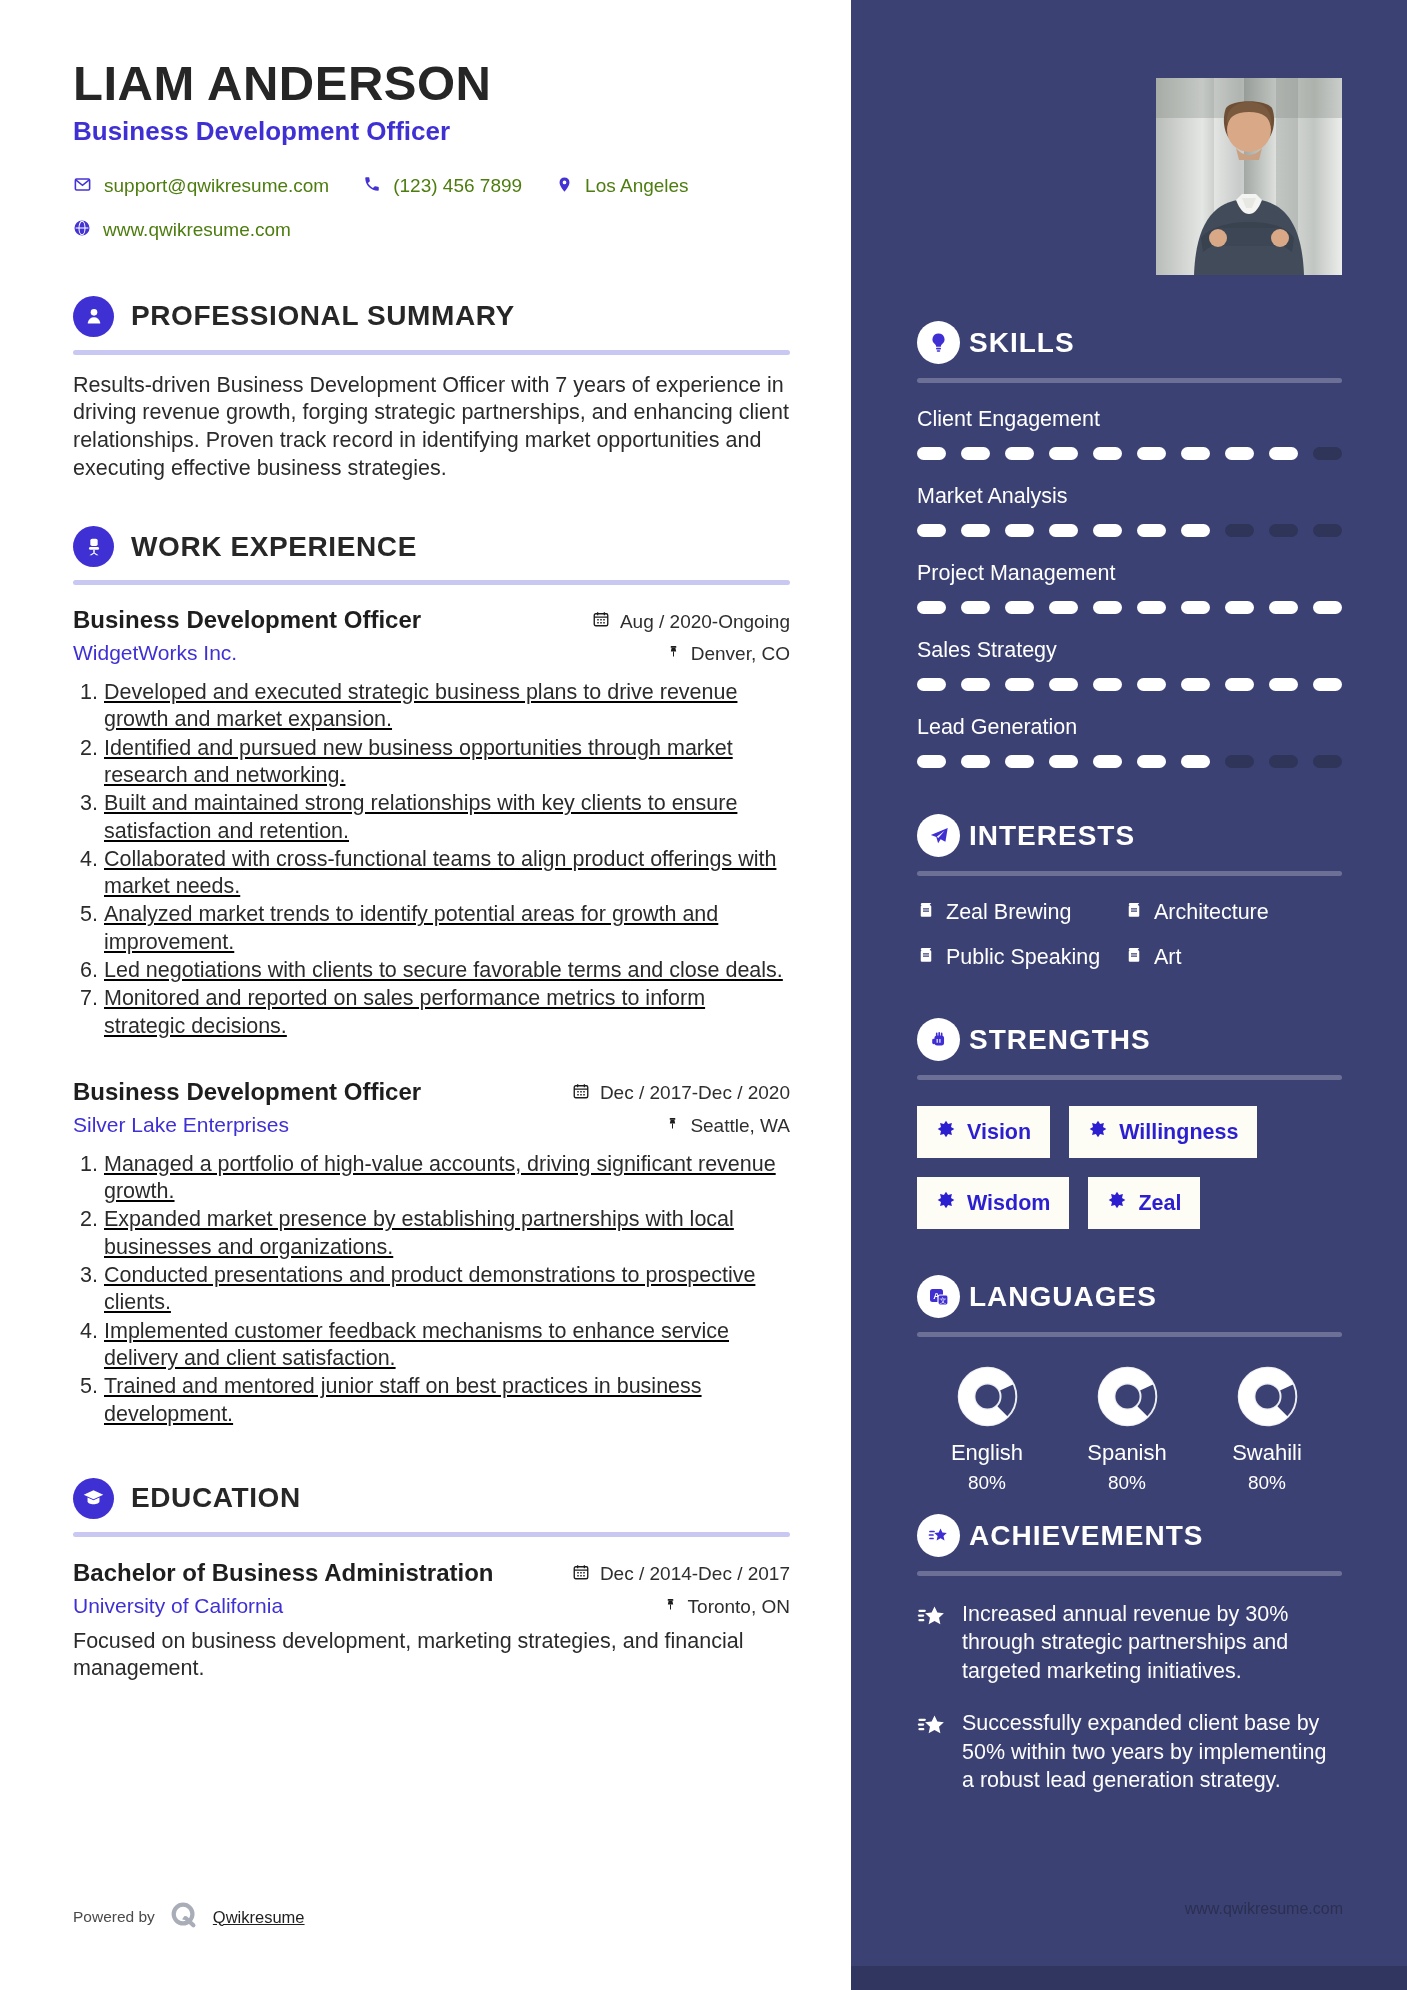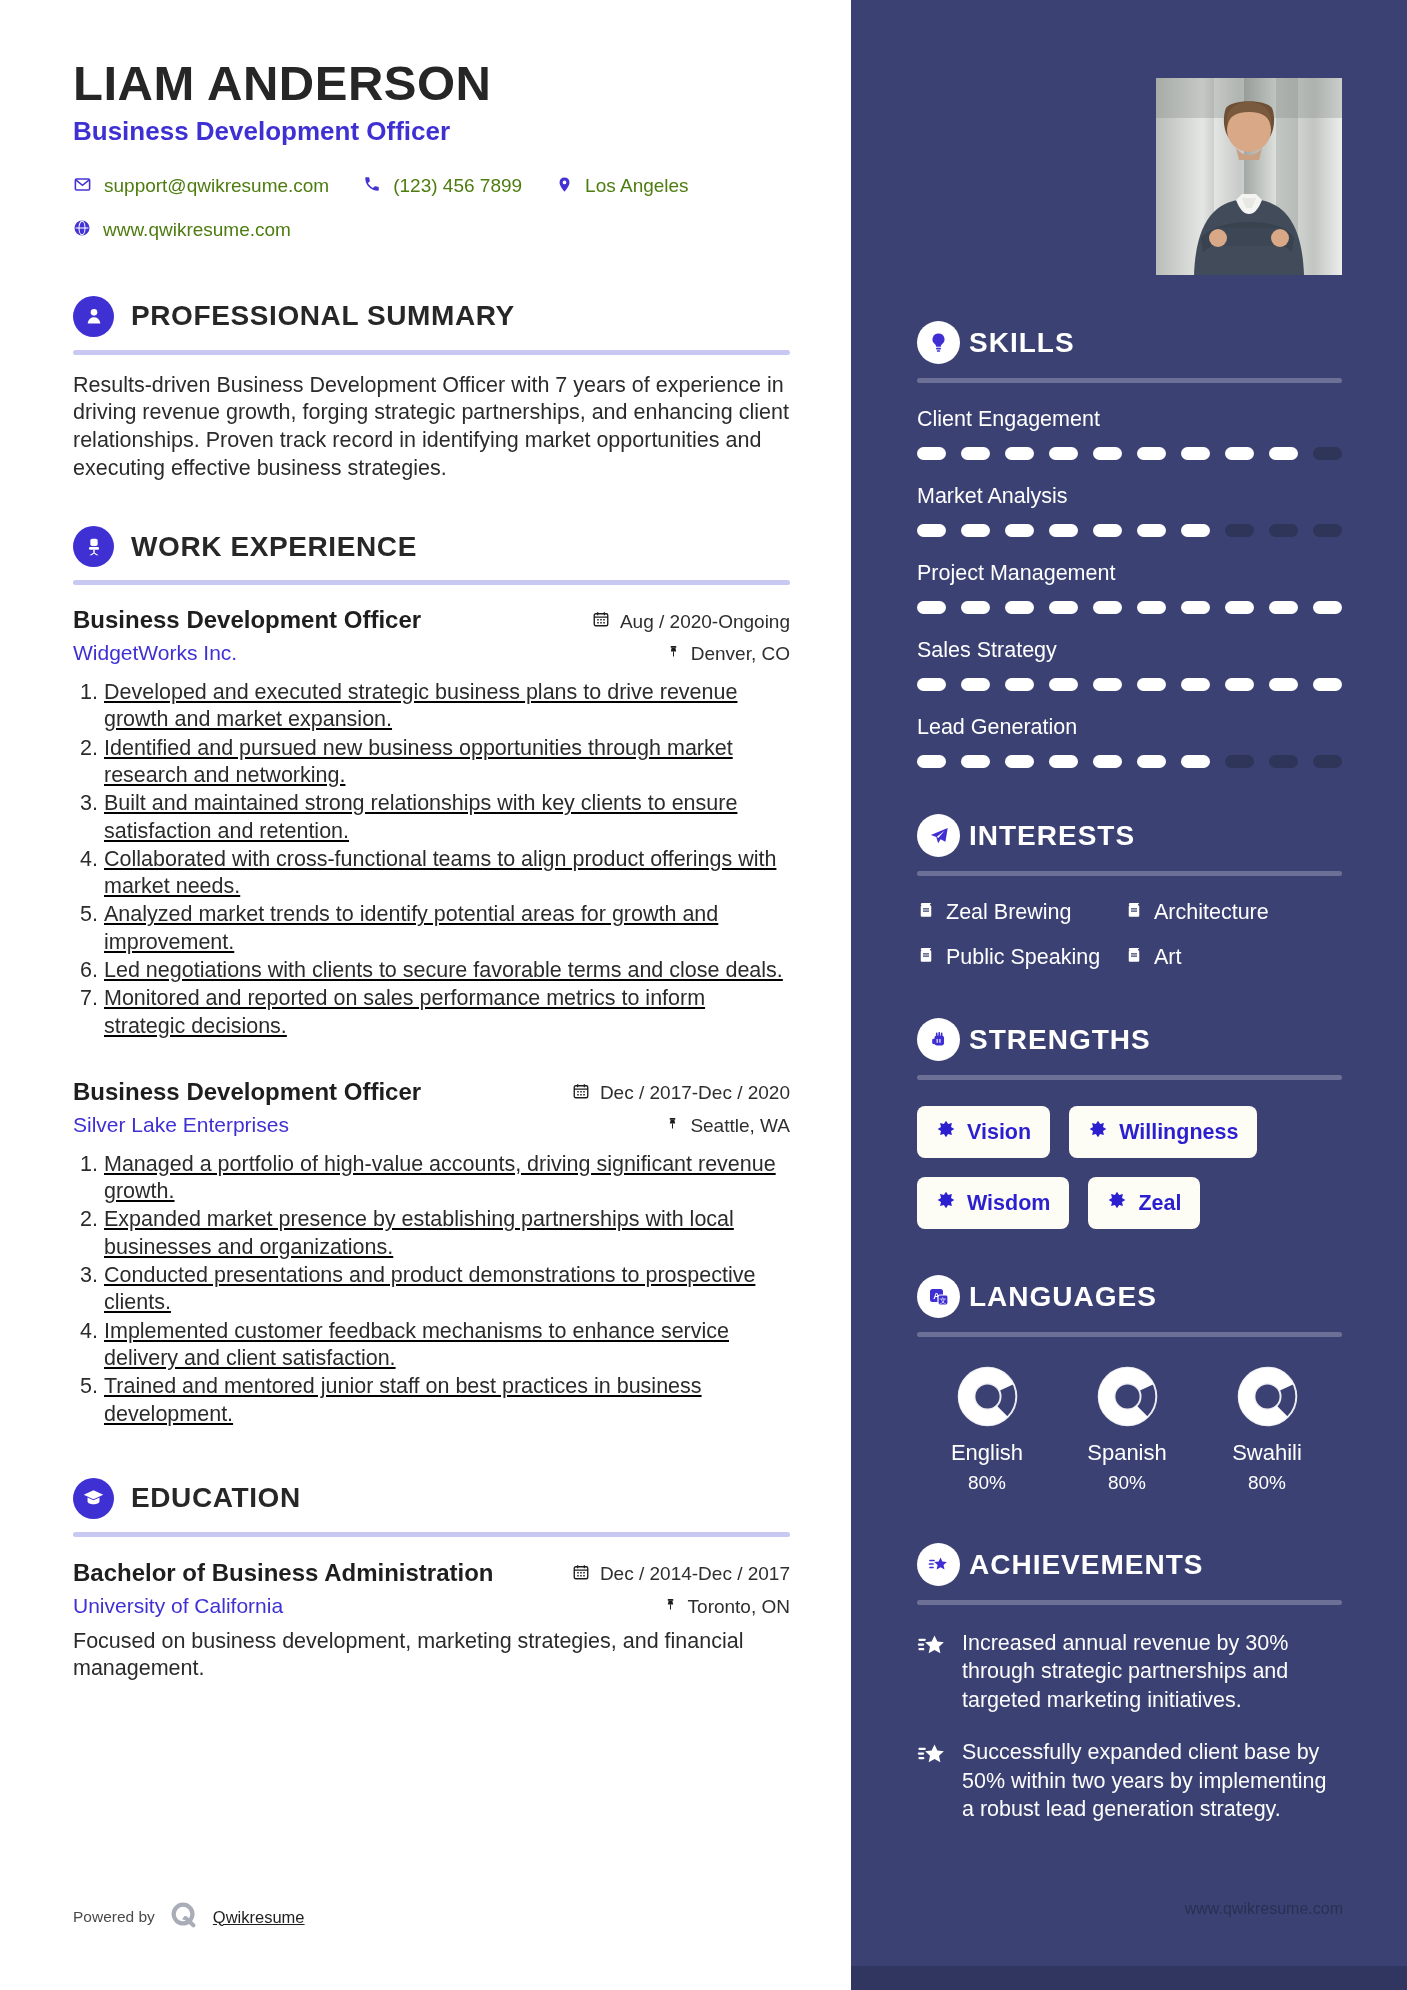--- a/index.html
+++ b/index.html
@@ -63,30 +63,30 @@
   .skill-bar{ display:flex; gap:15px; margin-top:15px; }
   .dash{ width:29px; height:13px; border-radius:7px; background:#2f3459; }
   .dash.on{ background:#ffffff; }
 
   .interests-sec{ margin-top:46px; }
   .interests-grid{ display:grid; grid-template-columns:208px 1fr; row-gap:20px; margin-top:24px; }
   .interest-item{ display:flex; align-items:center; gap:11px; font-size:21.5px; }
 
   .strengths-sec{ margin-top:48px; }
   .chips{ display:flex; flex-wrap:wrap; gap:19px; margin-top:26px; max-width:420px; }
-  .chip{ background:#fdfdf6; border-radius:8px; padding:13px 19px; display:flex; align-items:center; gap:11px;
+  .chip{ background:#fdfdf6; border-radius:0; padding:13px 19px; display:flex; align-items:center; gap:11px;
          font-size:21.5px; font-weight:600; color:#2b1fd0; border:none; cursor:default; font-family:inherit; }
 
   .langs-sec{ margin-top:46px; }
   .langs-row{ display:grid; grid-template-columns:1fr 1fr 1fr; margin-top:28px; width:420px; }
   .lang-col{ display:flex; flex-direction:column; align-items:center; }
   .lang-name{ font-size:22px; margin-top:12px; }
   .lang-pct{ font-size:19px; margin-top:6px; }
 
-  .ach-sec{ margin-top:49px; }
+  .ach-sec{ margin-top:20px; }
   .ach-item{ display:flex; gap:15px; margin-top:24px; }
   .ach-item:first-of-type{ margin-top:26px; }
   .ach-icon{ flex:0 0 auto; margin-top:2px; }
   .ach-text{ font-size:21.5px; line-height:1.32; color:#fdfdfd; }
 
   .side-url{ position:absolute; right:64px; bottom:72px; font-size:16px; color:#2b3052; font-weight:500; }
   .bottom-strip{ position:absolute; left:0; right:0; bottom:0; height:24px; background:rgba(0,0,0,.16); }
 </style>
 </head>
 <body>

